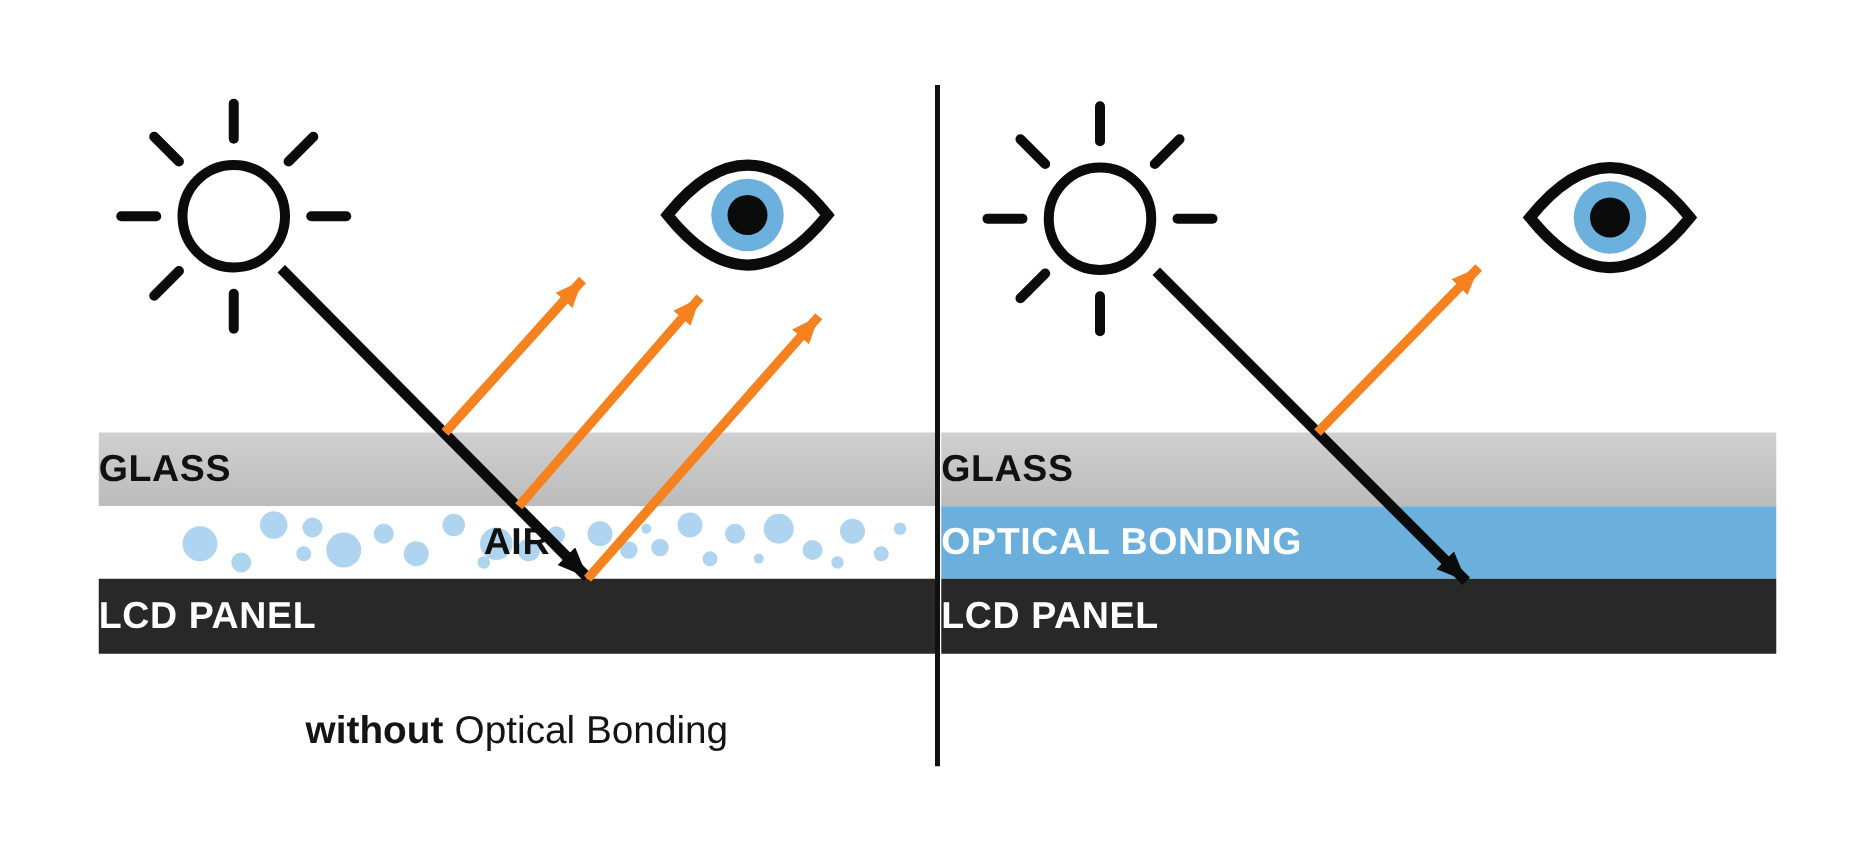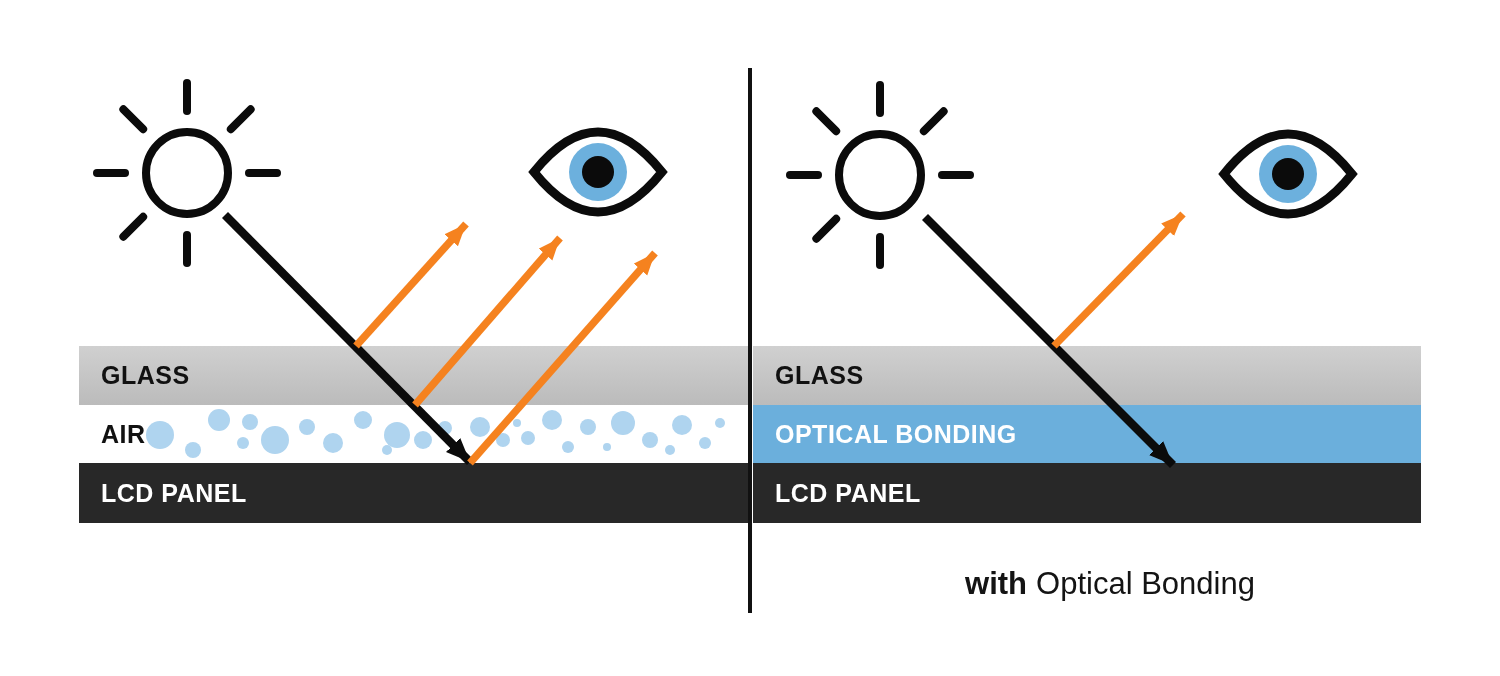--- a/index.html
+++ b/index.html
@@ -2,25 +2,25 @@
 <html style="--orange: #F5821F; --bonding_blue: #6BAFDC; --iris_blue: #6CB0DD; --bubble_blue: #AFD4EF; --glass_gray_top: #D0D0D0; --glass_gray_bottom: #BBBBBB; --lcd_dark: #282828;"><head>
 <meta charset="utf-8">
 <style>
   html,body{margin:0;padding:0;background:#fff;}
   .canvas{
     position:relative;width:1500px;height:676px;background:#ffffff;
     font-family:"Liberation Sans",sans-serif;overflow:hidden;
   }
   .layer{position:absolute;display:flex;align-items:center;}
   .layer .label{
-    position:relative;z-index:2;font-weight:700;font-size:25px;
-    padding-left:22px;letter-spacing:0.5px;color:#111;white-space:nowrap;
+    position:relative;z-index:2;font-weight:700;font-size:30px;
+    letter-spacing:0.5px;color:#111;white-space:nowrap;
   }
   .layer-glass{background:linear-gradient(180deg,var(--glass_gray_top),var(--glass_gray_bottom));}
-  .layer-air{background:#ffffff;}
+  .layer-air{background:#ffffff;justify-content:center;}
   .layer-bonding{background:var(--bonding_blue);}
   .layer-bonding .label,.layer-lcd .label{color:#ffffff;}
   .layer-lcd{background:var(--lcd_dark);text-align:center;}
   .bubbles{position:absolute;left:0;top:0;width:100%;height:100%;z-index:1;}
   .bubbles circle{fill:var(--bubble_blue);}
   .divider{position:absolute;background:#111;}
   .overlay{position:absolute;left:0;top:0;width:1500px;height:676px;z-index:3;pointer-events:none;}
   .sun-circle{fill:none;stroke:#0b0b0b;stroke-width:8;}
   .sun-rays line{stroke:#0b0b0b;stroke-width:8;stroke-linecap:round;}
   .eye-outline{fill:#ffffff;stroke:#0b0b0b;stroke-width:9;}
@@ -146,17 +146,17 @@
       <path class="eye-outline" d="M -64 0 Q 0 -80 64 0 Q 0 80 -64 0 Z"></path>
       <circle class="eye-iris" r="29"></circle>
       <circle class="eye-pupil" r="16"></circle>
     </g>
 
     <line class="incident" x1="925" y1="217" x2="1173" y2="465" marker-end="url(#ah-black)"></line>
 
     <line class="reflected" x1="1054" y1="346" x2="1183" y2="214" marker-end="url(#ah-orange)"></line>
   </svg>
 
-  <div class="caption" style="left:753px;width:714px;">
-    <span class="cap-bold">with</span><span class="cap-rest">Optical Bonding</span>
+  <div class="caption" style="left:79px;width:669px;">
+    <span class="cap-bold">without</span><span class="cap-rest">Optical Bonding</span>
   </div>
 
 </div>
 
 </body></html>

